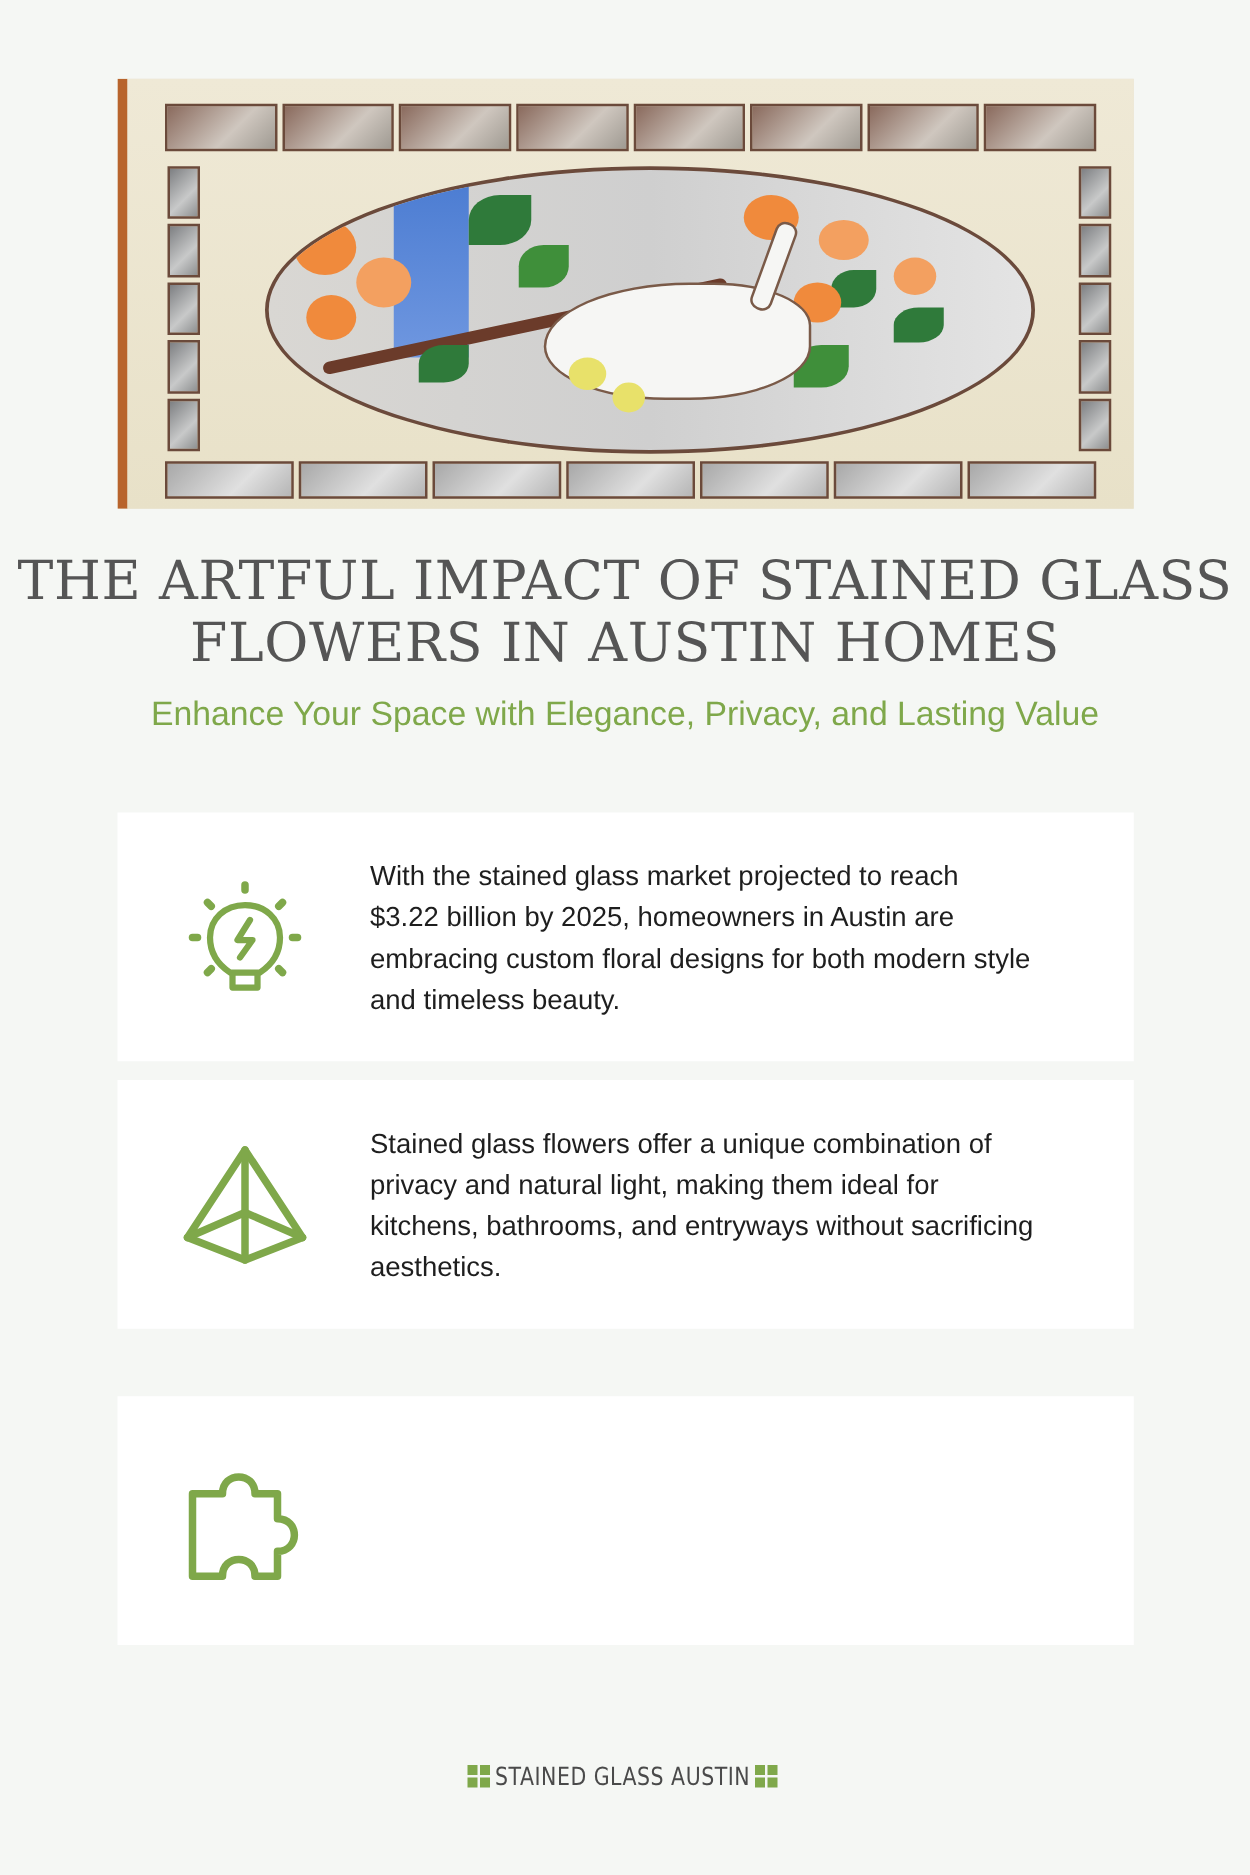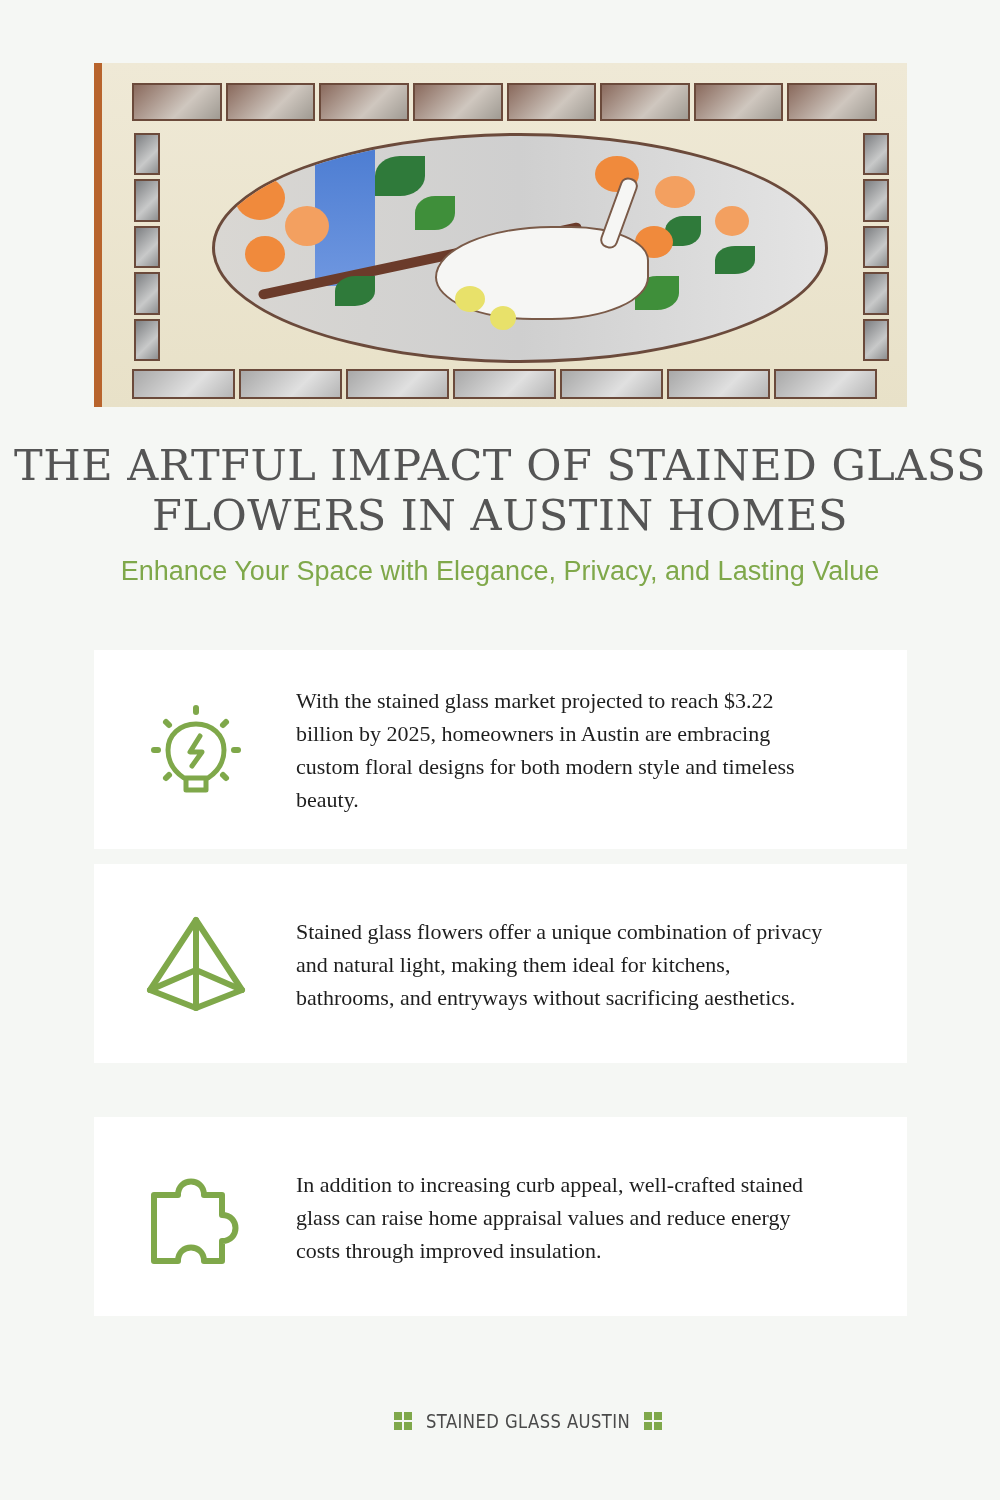--- a/index.html
+++ b/index.html
@@ -82,37 +82,36 @@
     margin: 0; font-weight: normal;
   }
   .subtitle {
     position: absolute; left: 0; width: 1000px; top: 556px;
     text-align: center; font-size: 27px; color: #7fa84a;
   }
 
   .card {
     position: absolute; left: 94px; width: 813px; height: 199px;
     background: #ffffff;
-    font-family: Liberation Serif, serif;
   }
   .card .icon {
     position: absolute; left: 50px; top: 50%; transform: translateY(-50%);
     width: 104px; height: 104px;
   }
   .card .text {
     position: absolute; left: 202px; right: 80px; top: 50%; transform: translateY(-50%);
     font-size: 22px; line-height: 33px; color: #1e1e1e;
   }
   .card-1 { top: 650px; }
   .card-2 { top: 864px; }
   .card-3 { top: 1117px; }
 
   .logo {
-    position: absolute; left: 394px; top: 1410px; height: 22px;
-    display: flex; align-items: center; gap: 14px;
+    position: absolute; left: 374px; top: 1410px; height: 22px;
+    display: flex; align-items: center; gap: 4px;
   }
   .logo .mark { width: 18px; height: 18px; display: grid; grid-template-columns: 1fr 1fr; gap: 2px; }
   .logo .mark span { background: #7fa84a; }
   .logo .word {
     font-family: "DejaVu Sans", sans-serif; font-size: 20px; color: #4a4a4a;
     letter-spacing: 0.5px; transform: scaleX(0.82); transform-origin: left center;
     white-space: nowrap; width: 226px;
   }
 </style>
 </head>
@@ -209,21 +208,20 @@
   </div>
   <div class="text">Stained glass flowers offer a unique combination of privacy and natural light, making them ideal for kitchens, bathrooms, and entryways without sacrificing aesthetics.</div>
 </div>
 
 <div class="card card-3">
   <div class="icon">
     <svg width="104" height="104" viewBox="0 0 104 104" fill="none" stroke="#7fa84a" stroke-width="6" stroke-linecap="round" stroke-linejoin="round">
       <path d="M10 30 L34 30 C34 12 60 12 60 30 L78 30 L78 50 C96 50 96 76 78 76 L78 96 L60 96 C60 78 34 78 34 96 L10 96 Z"></path>
     </svg>
   </div>
-  <div class="text">In addition to increasing curb appeal, well-crafted stained glass can raise home appraisal values and reduce energy costs through improved insulation.</div>
 </div>
 
 <div class="logo">
   <div class="mark">
       <span></span>
       <span></span>
       <span></span>
       <span></span>
     </div>
   <div class="word">STAINED GLASS AUSTIN</div>

